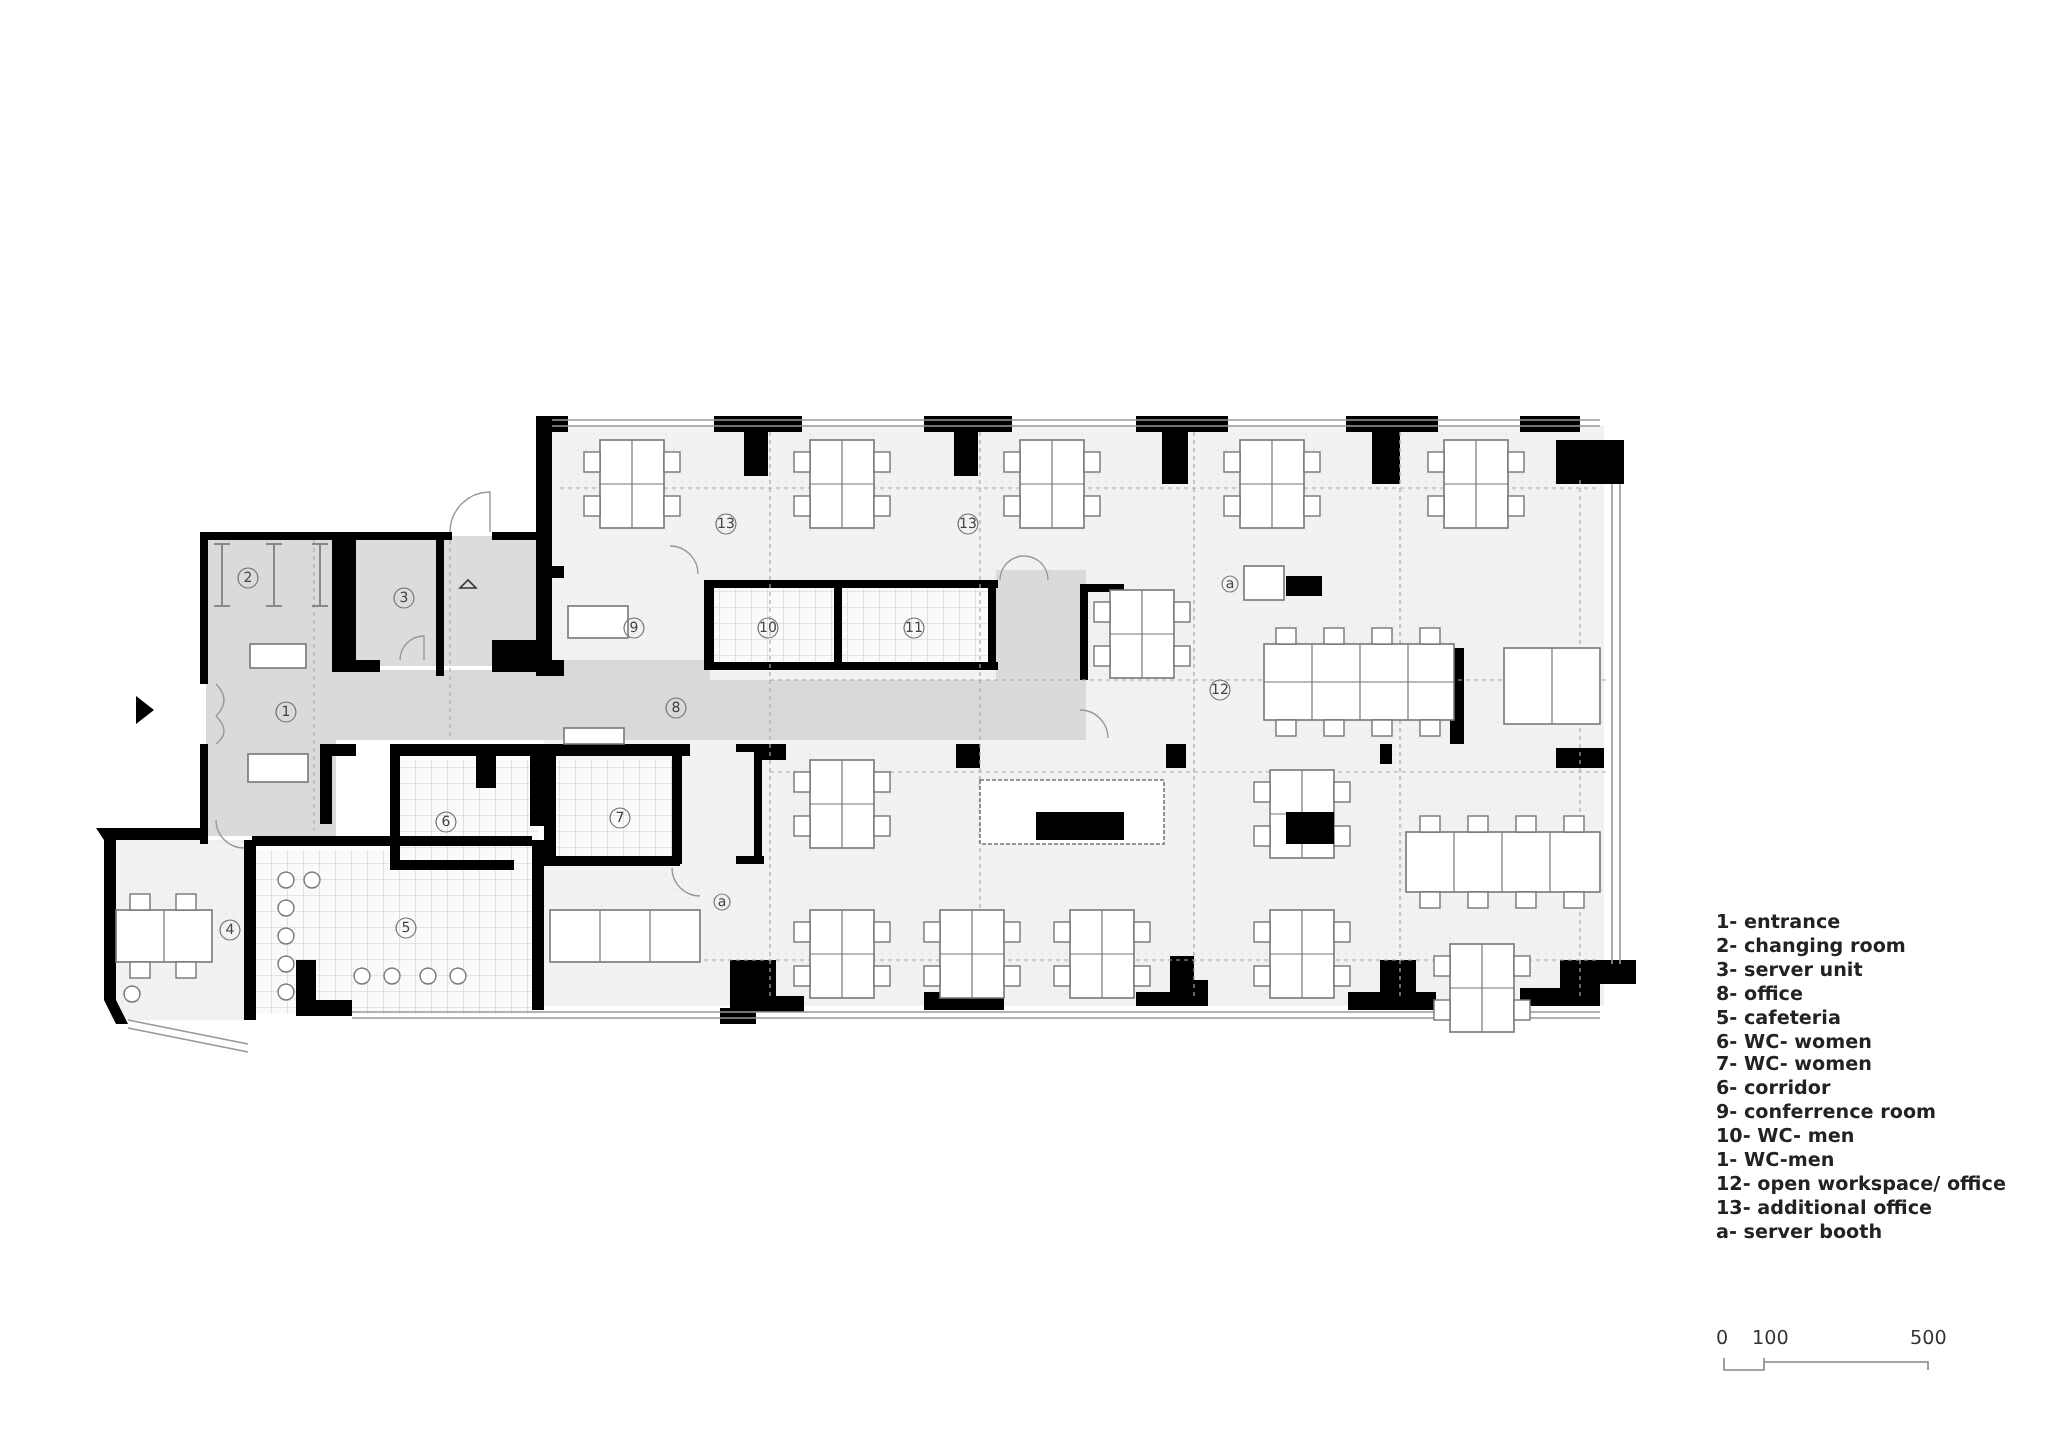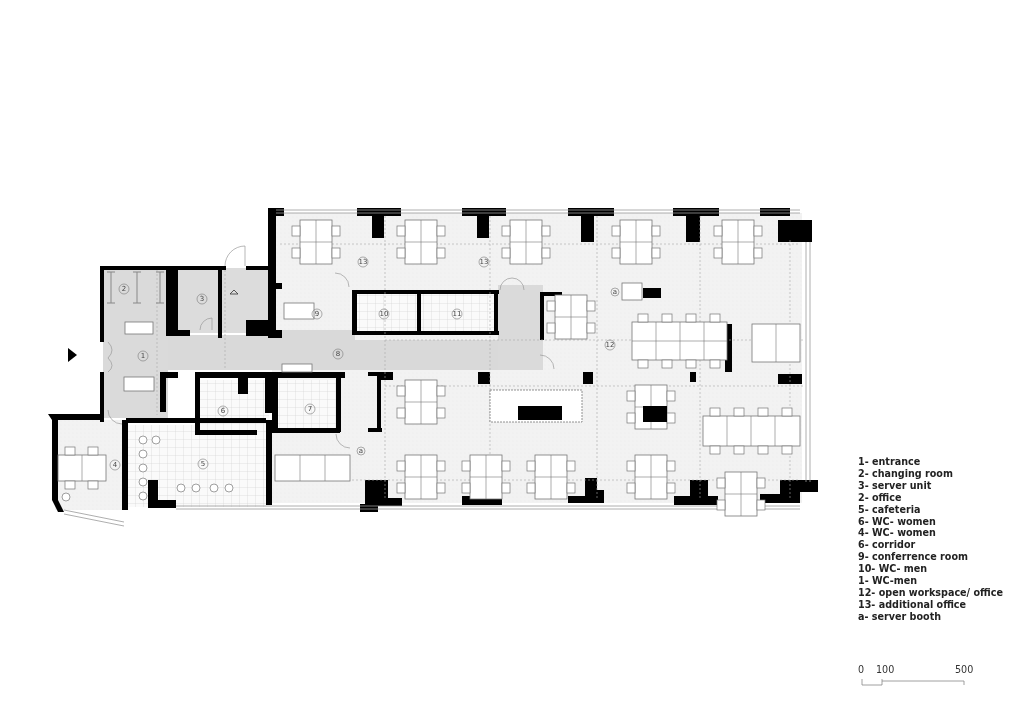--- a/index.html
+++ b/index.html
@@ -324,24 +324,24 @@
         <circle cx="361" cy="451" r="4" fill="none" stroke="#777" stroke-width="0.6"></circle>
         <text class="room-num" x="361" y="451">a</text>
       </g>
   </g>
 </svg>
 
 <div class="legend">
   <div>1- entrance</div>
   <div>2- changing room</div>
   <div>3- server unit</div>
-  <div>2- office</div>
+  <div>8- office</div>
   <div>5- cafeteria</div>
   <div>6- WC- women</div>
-  <div>4- WC- women</div>
+  <div>7- WC- women</div>
   <div>6- corridor</div>
   <div>9- conferrence room</div>
   <div>10- WC- men</div>
   <div>1- WC-men</div>
   <div>12-  open workspace/ office</div>
   <div>13- additional office</div>
   <div>a- server booth</div>
 </div>
 
 <div class="scale">

